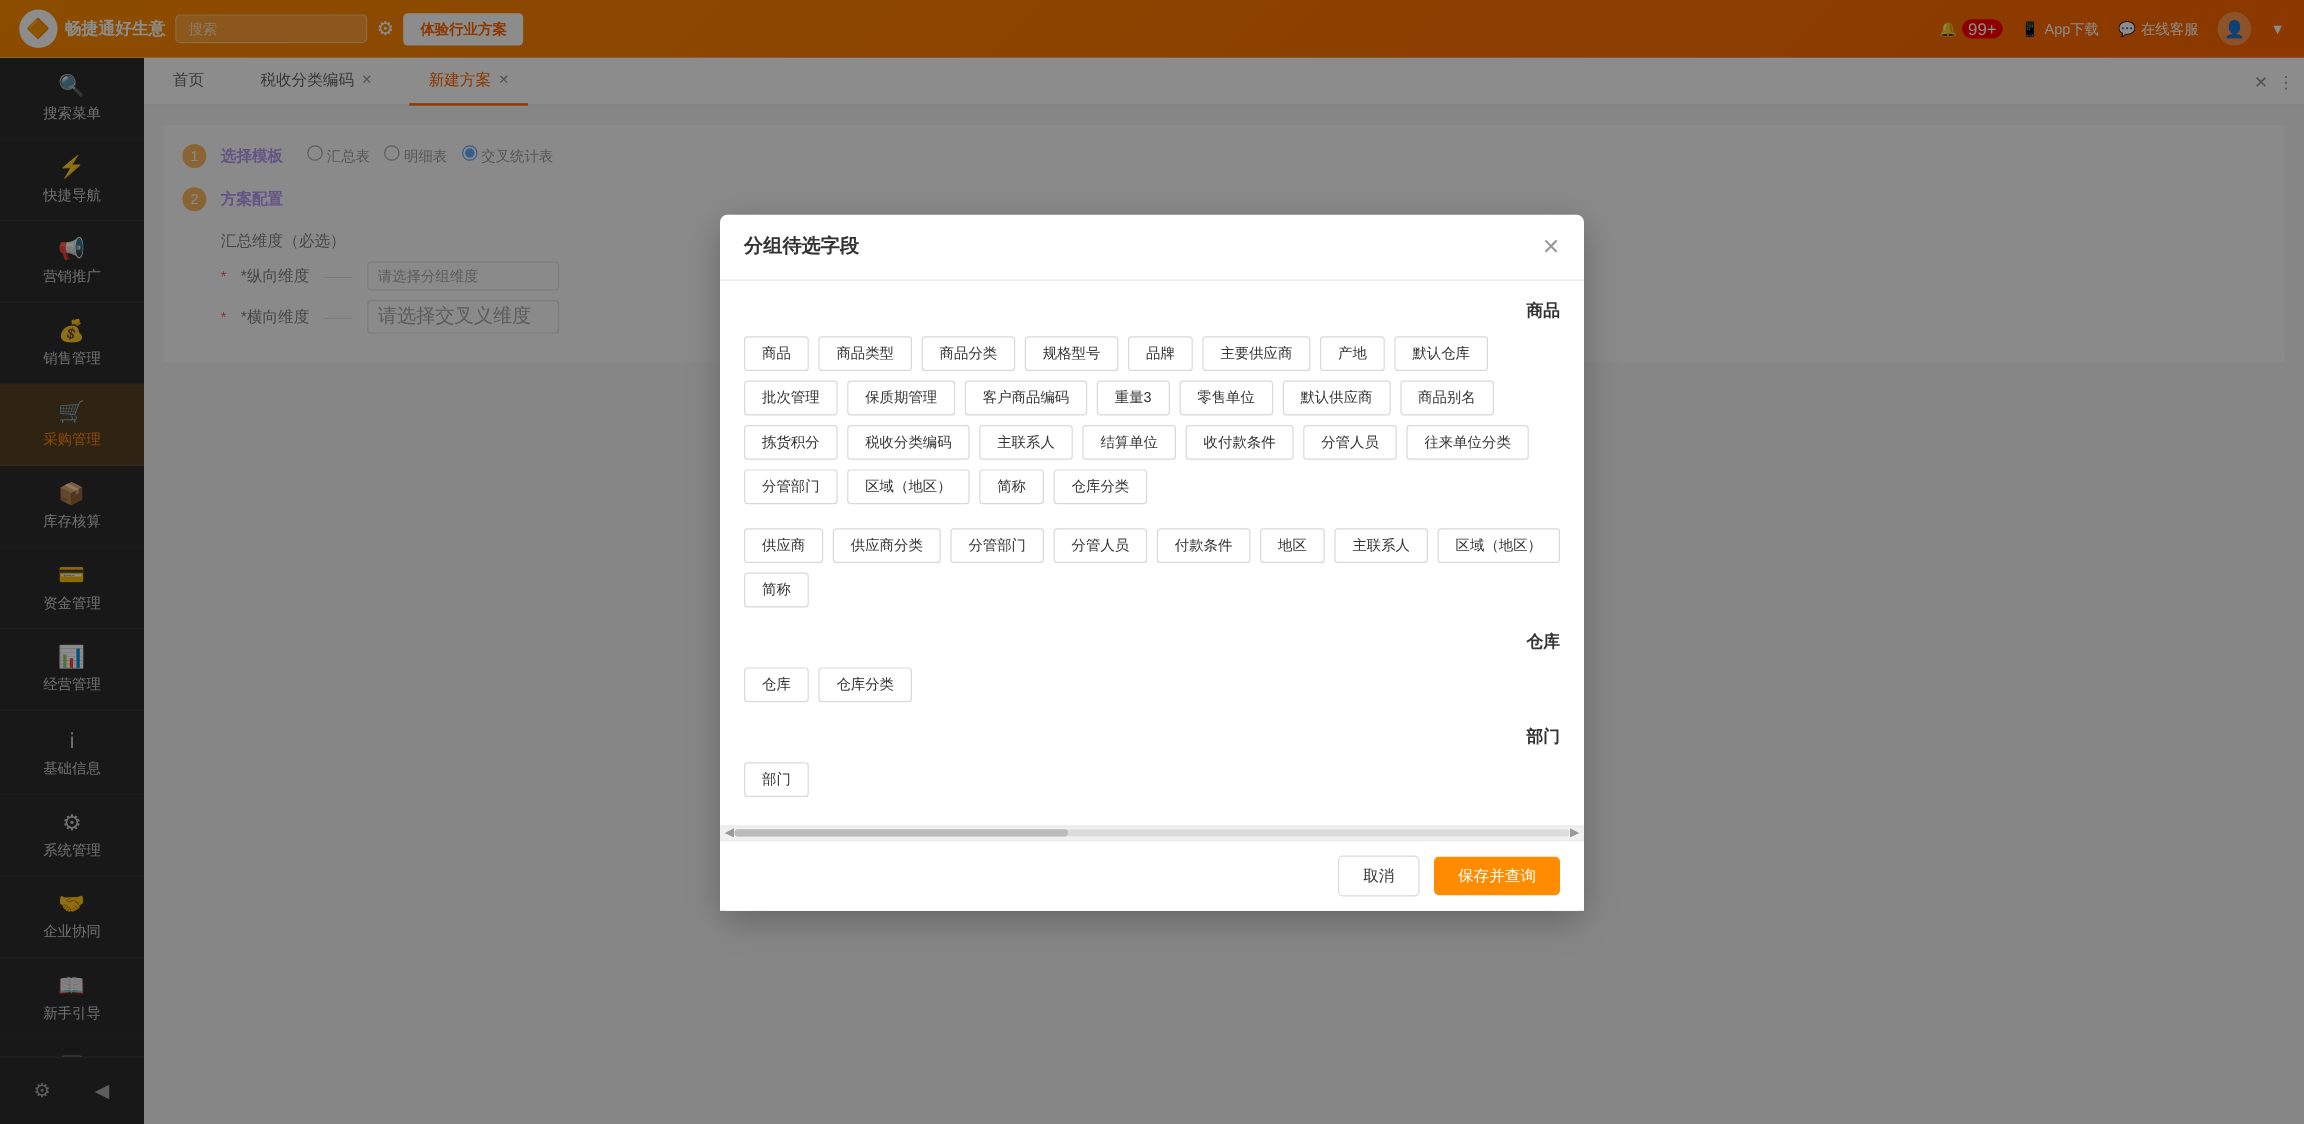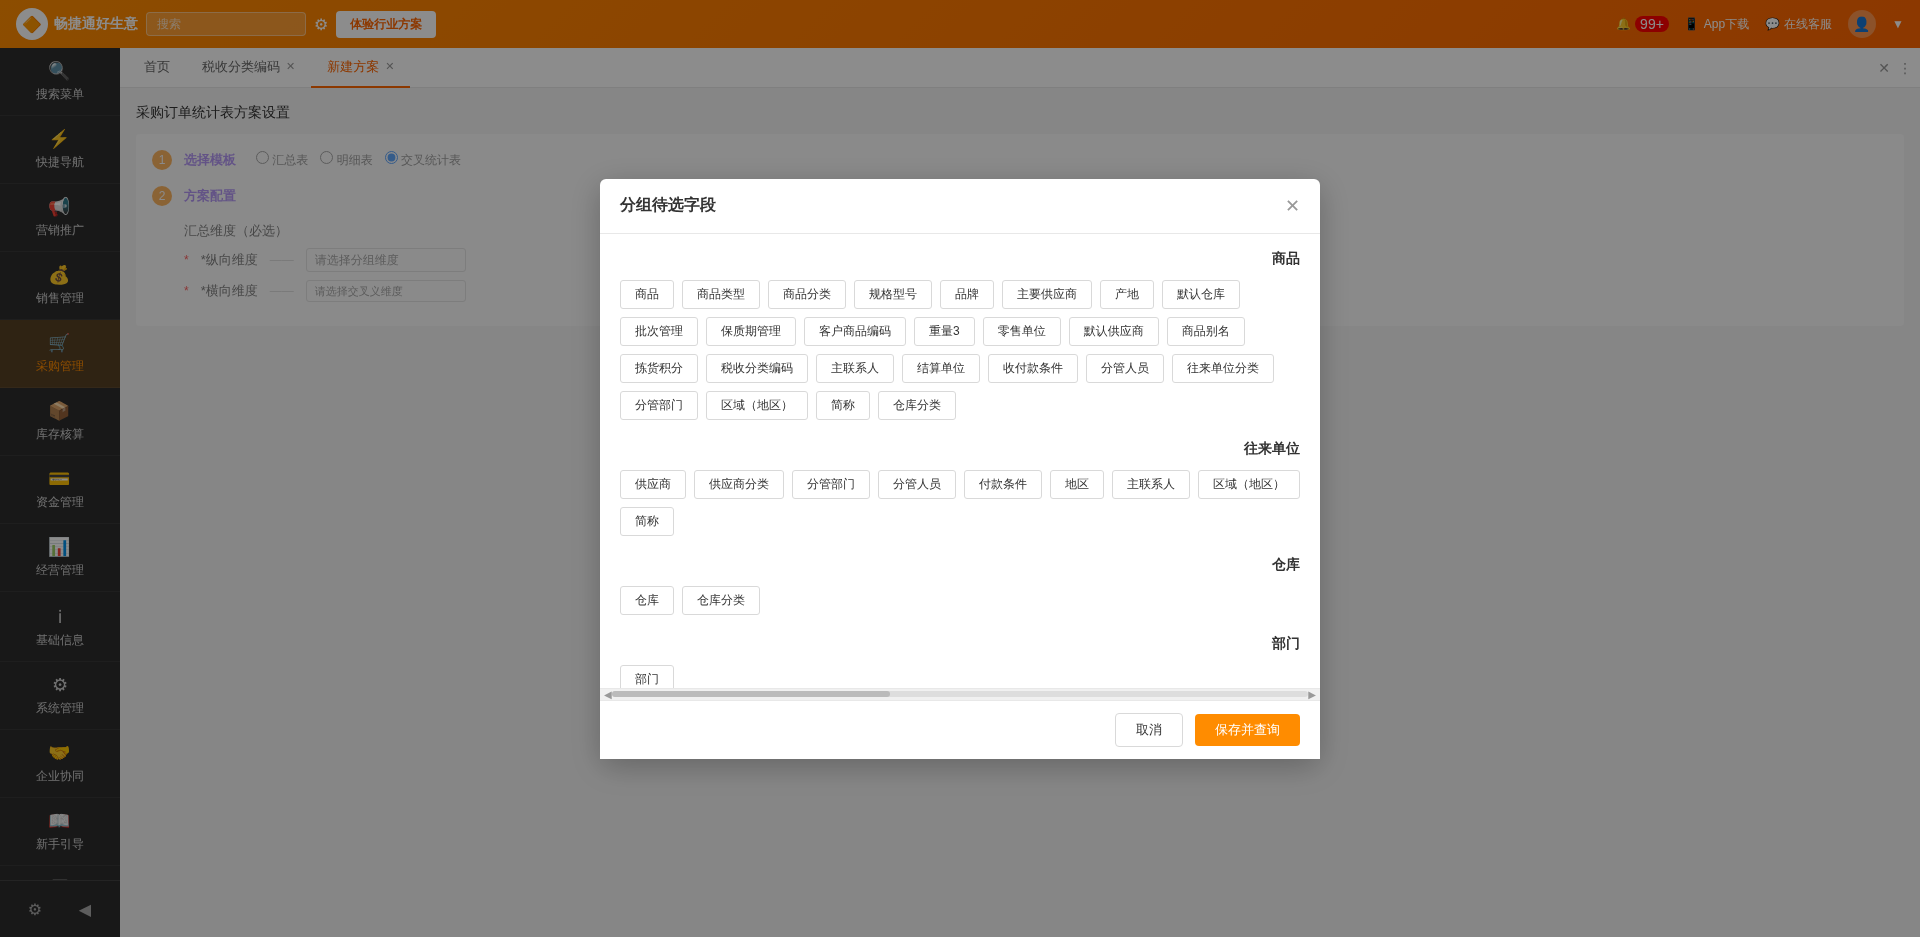--- a/index.html
+++ b/index.html
@@ -350,41 +350,40 @@
       <div class="sidebar-item">
     </div>
     </div>
   <div class="sidebar-bottom">
     <div class="sidebar-bottom-btn">⚙</div>
     <div class="sidebar-bottom-btn">◀</div>
   </div>
 </div>
 
 <div class="tab-bar">
-  <div id="tabs-container" style="display:flex;align-items:center;">
+  <div id="tabs-container" style="display:flex;align-items:center;gap:15px;">
       <div class="tab-item">
         <span>首页</span>
       </div>
       <div class="tab-item">
         <span>税收分类编码</span>
         <span class="tab-close">✕</span>
       </div>
       <div class="tab-item active">
         <span>新建方案</span>
         <span class="tab-close">✕</span>
       </div>
     </div>
   <div style="margin-left:auto;display:flex;gap:8px;">
     <span style="color:#999;cursor:pointer;font-size:14px;">✕</span>
     <span style="color:#999;cursor:pointer;font-size:14px;">⋮</span>
   </div>
 </div>
 
 <div class="main-content">
-  <div class="page-title">采购订单统计表方案设置</div>
   <div class="bg-content" style="opacity:0.6;">
     <div class="step-row">
       <div class="step-badge">1</div>
       <span class="step-label">选择模板</span>
       <label style="margin-left:8px;font-size:12px;color:#666;">
         <input type="radio" name="template" style=""> <span>汇总表</span>
       </label>
       <label style="font-size:12px;color:#666;">
         <input type="radio" name="template" style=""> <span>明细表</span>
       </label>
@@ -401,21 +400,21 @@
       <div style="display:flex;align-items:center;gap:12px;margin-bottom:8px;">
         <span style="color:red;font-size:12px;">*</span>
         <span style="font-size:13px;color:#333;">*纵向维度</span>
         <span style="color:#ccc;font-size:12px;">——</span>
         <input type="text" style="border: 1px solid rgb(217, 217, 217); padding: 4px 8px; border-radius: 3px; width: 160px; font-size: 12px;" placeholder="请选择分组维度">
       </div>
       <div style="display:flex;align-items:center;gap:12px;margin-bottom:8px;">
         <span style="color:red;font-size:12px;">*</span>
         <span style="font-size:13px;color:#333;">*横向维度</span>
         <span style="color:#ccc;font-size:12px;">——</span>
-        <input type="text" style="border: 1px solid rgb(217, 217, 217); padding: 4px 8px; border-radius: 3px; width: 160px; font-size: 11px;" placeholder="请选择交叉义维度">
+        <input type="text" style="border: 1px solid rgb(217, 217, 217); padding: 4px 8px; border-radius: 3px; width: 160px; font-size: 16px;" placeholder="请选择交叉义维度">
       </div>
     </div>
   </div>
 </div>
 
 <div class="modal-overlay">
   <div class="modal">
     <div class="modal-header">
       <span class="modal-title">分组待选字段</span>
       <span class="modal-close">✕</span>
@@ -447,21 +446,20 @@
             <div class="field-tag">收付款条件</div>
             <div class="field-tag">分管人员</div>
             <div class="field-tag">往来单位分类</div>
             <div class="field-tag">分管部门</div>
             <div class="field-tag">区域（地区）</div>
             <div class="field-tag">简称</div>
             <div class="field-tag">仓库分类</div>
           </div>
         </div>
         <div class="field-section">
-          <div class="section-title">往来单位</div>
           <div class="field-grid">
             <div class="field-tag">供应商</div>
             <div class="field-tag">供应商分类</div>
             <div class="field-tag">分管部门</div>
             <div class="field-tag">分管人员</div>
             <div class="field-tag">付款条件</div>
             <div class="field-tag">地区</div>
             <div class="field-tag">主联系人</div>
             <div class="field-tag">区域（地区）</div>
             <div class="field-tag">简称</div>

